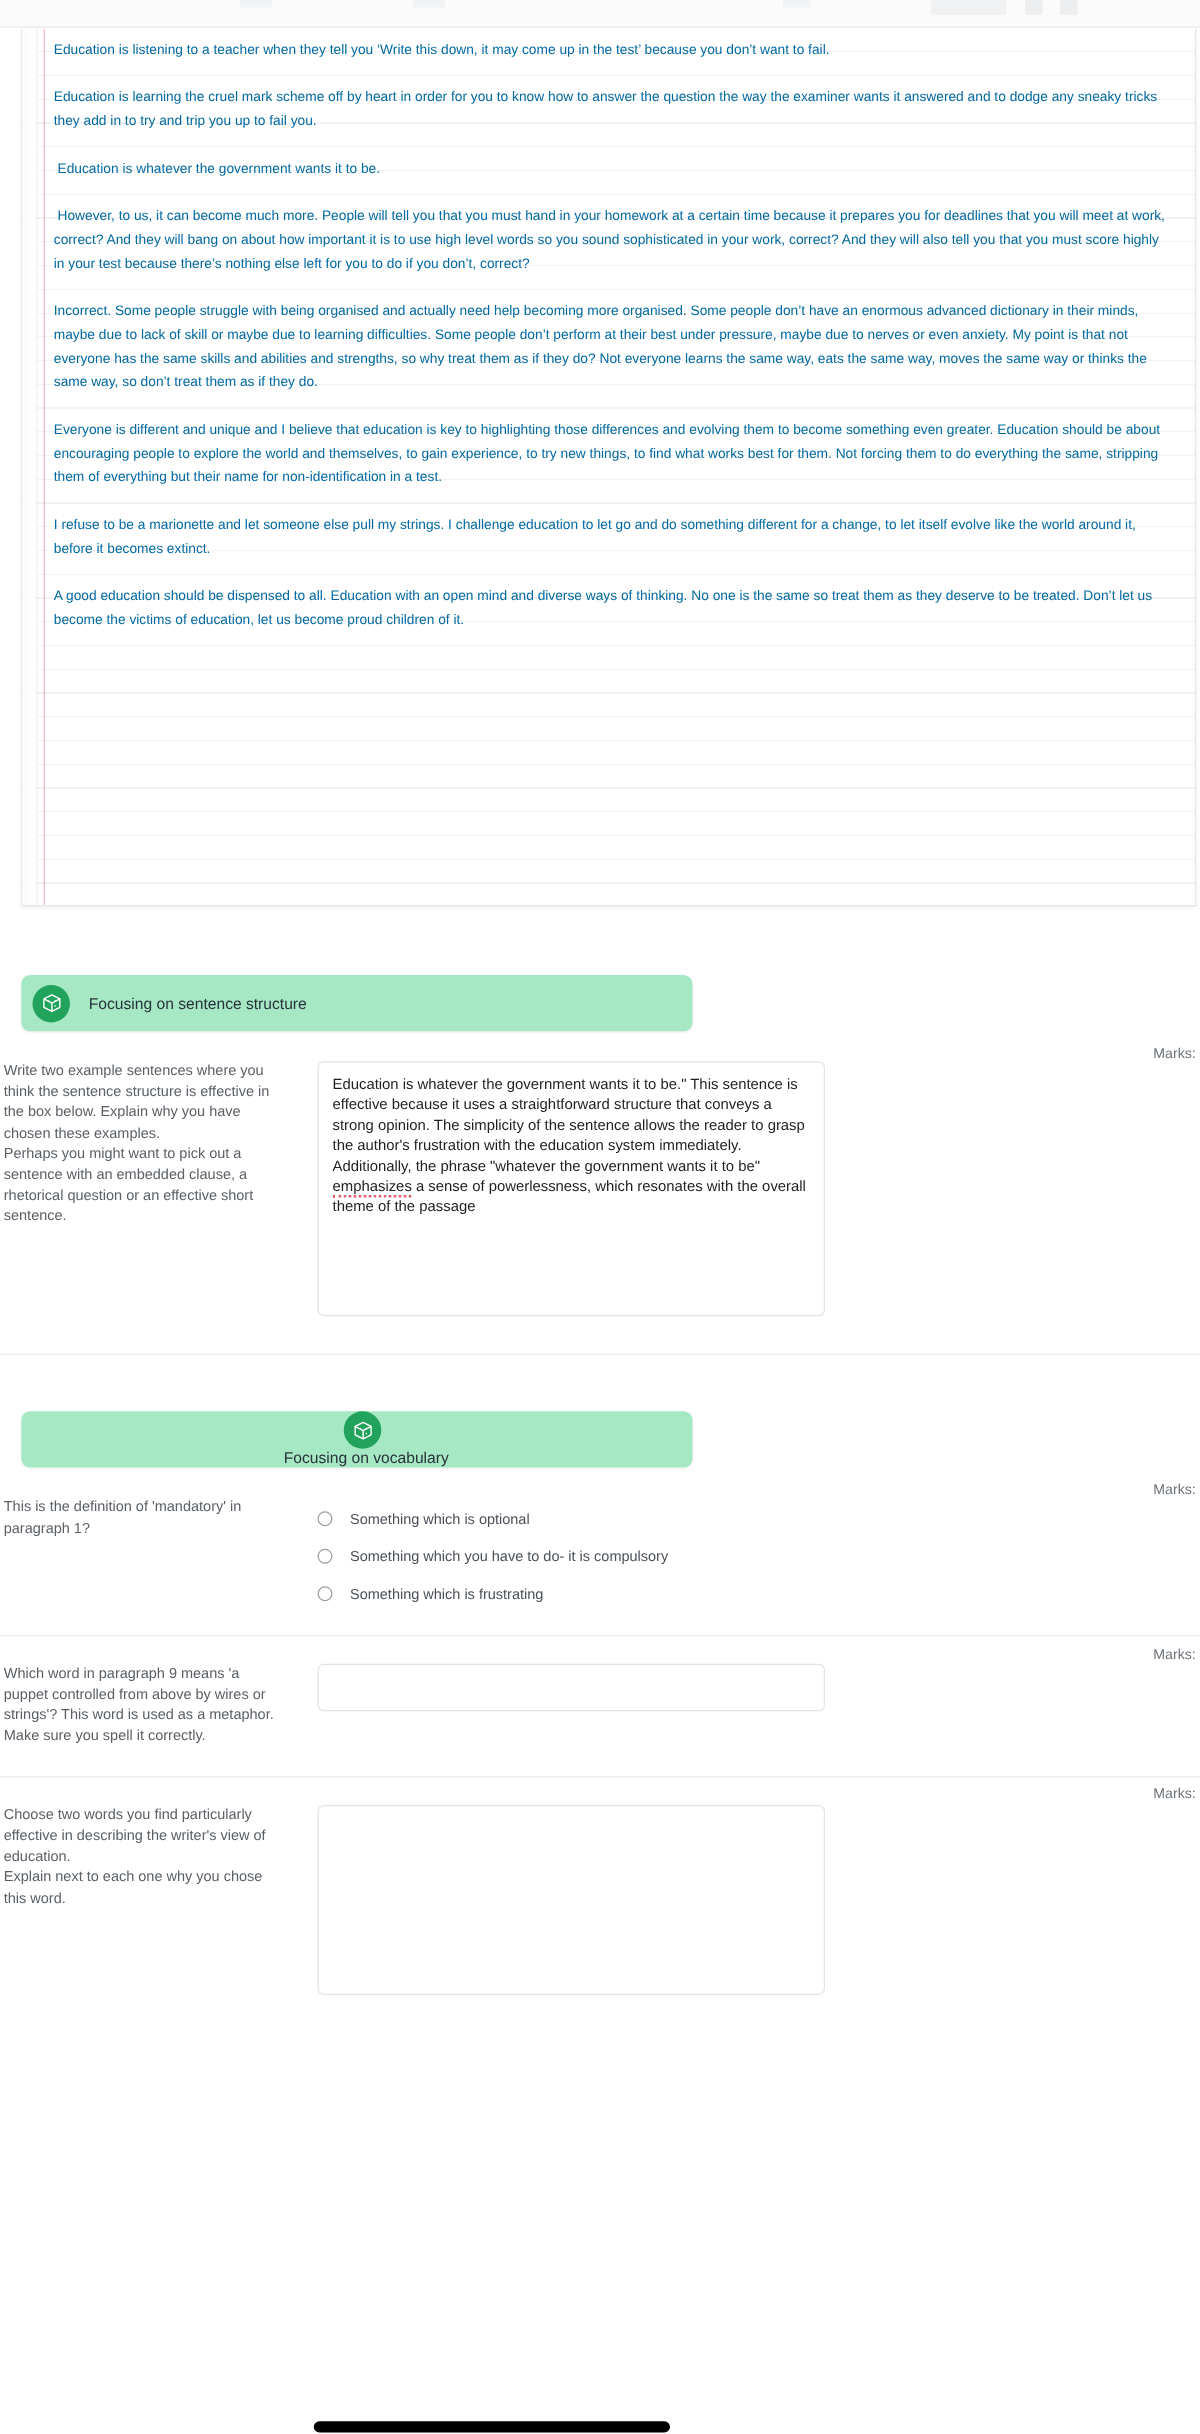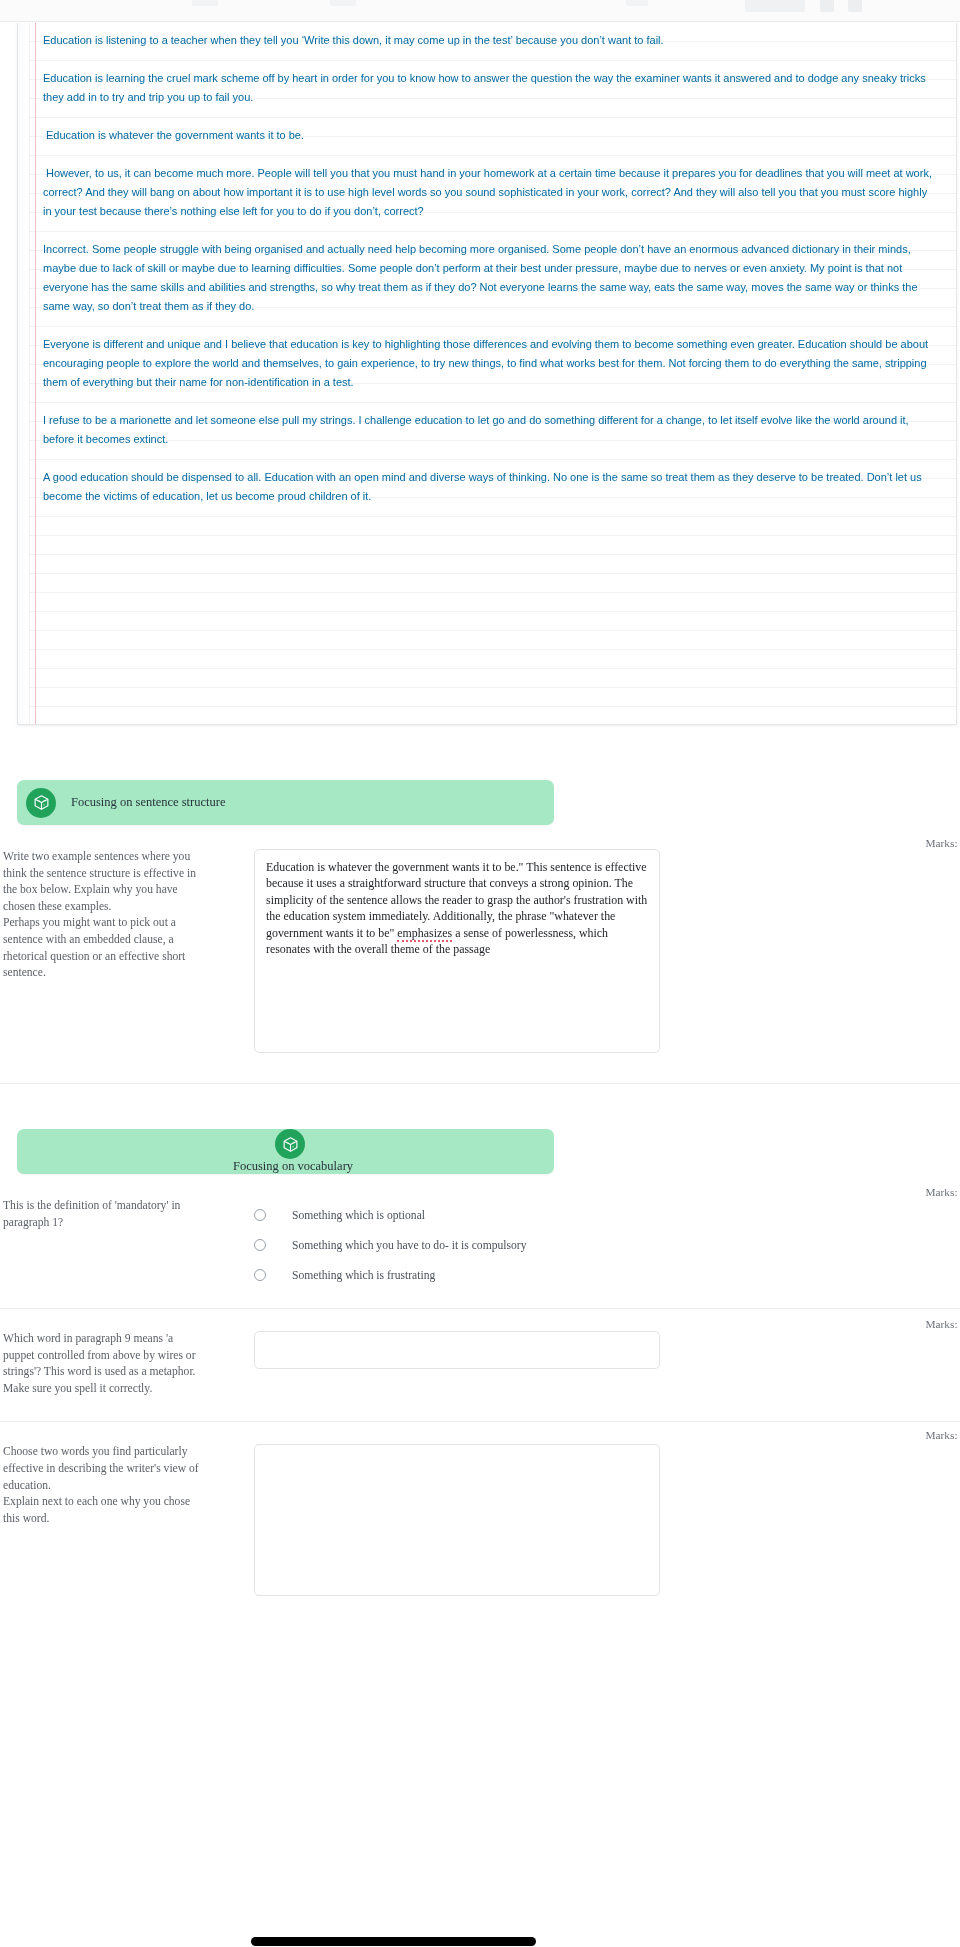--- a/index.html
+++ b/index.html
@@ -57,21 +57,21 @@
     position: absolute; left: 25px; top: 8px; right: 18px;
     font-family: "Liberation Sans", sans-serif;
     font-size: 11px;
     line-height: 19px;
     color: #0369a1;
   }
   .doc-body p { margin: 0 0 19px 0; }
   .doc-body p.indent { text-indent: 3px; }
 
   
-  .qarea { position: absolute; left: 0; top: 725px; width: 960px; font-family: Liberation Serif, serif; }
+  .qarea { position: absolute; left: 0; top: 725px; width: 960px; }
 
   .section-banner {
     margin: 55px 0 0 17px;
     width: 537px; height: 45px;
     background: #a6e8c4;
     border-radius: 7px;
     display: flex; align-items: center;
     box-shadow: 0 1px 2px rgba(0,0,0,0.05);
   }
   .section-banner .badge {
@@ -122,21 +122,21 @@
     width: 406px; height: 38px;
     border: 1px solid #e2e3e6;
     border-radius: 5px;
     background: #ffffff;
   }
   .tall-box { min-height: 152px; }
 
   .radio-list { padding-top: 2px; }
   .radio-item {
     display: flex; align-items: center;
-    height: 30px; margin-bottom: 0px; gap: 12px;
+    height: 30px; margin-bottom: 0px;
   }
   .radio-item + .radio-item { margin-top: 0px; }
   .radio-dot {
     width: 12px; height: 12px; border-radius: 50%;
     border: 1px solid #9aa0a8; background: #fff;
     flex: none;
   }
   .radio-label {
     margin-left: 14px;
     font-size: 11.6px; color: #4b5059;

